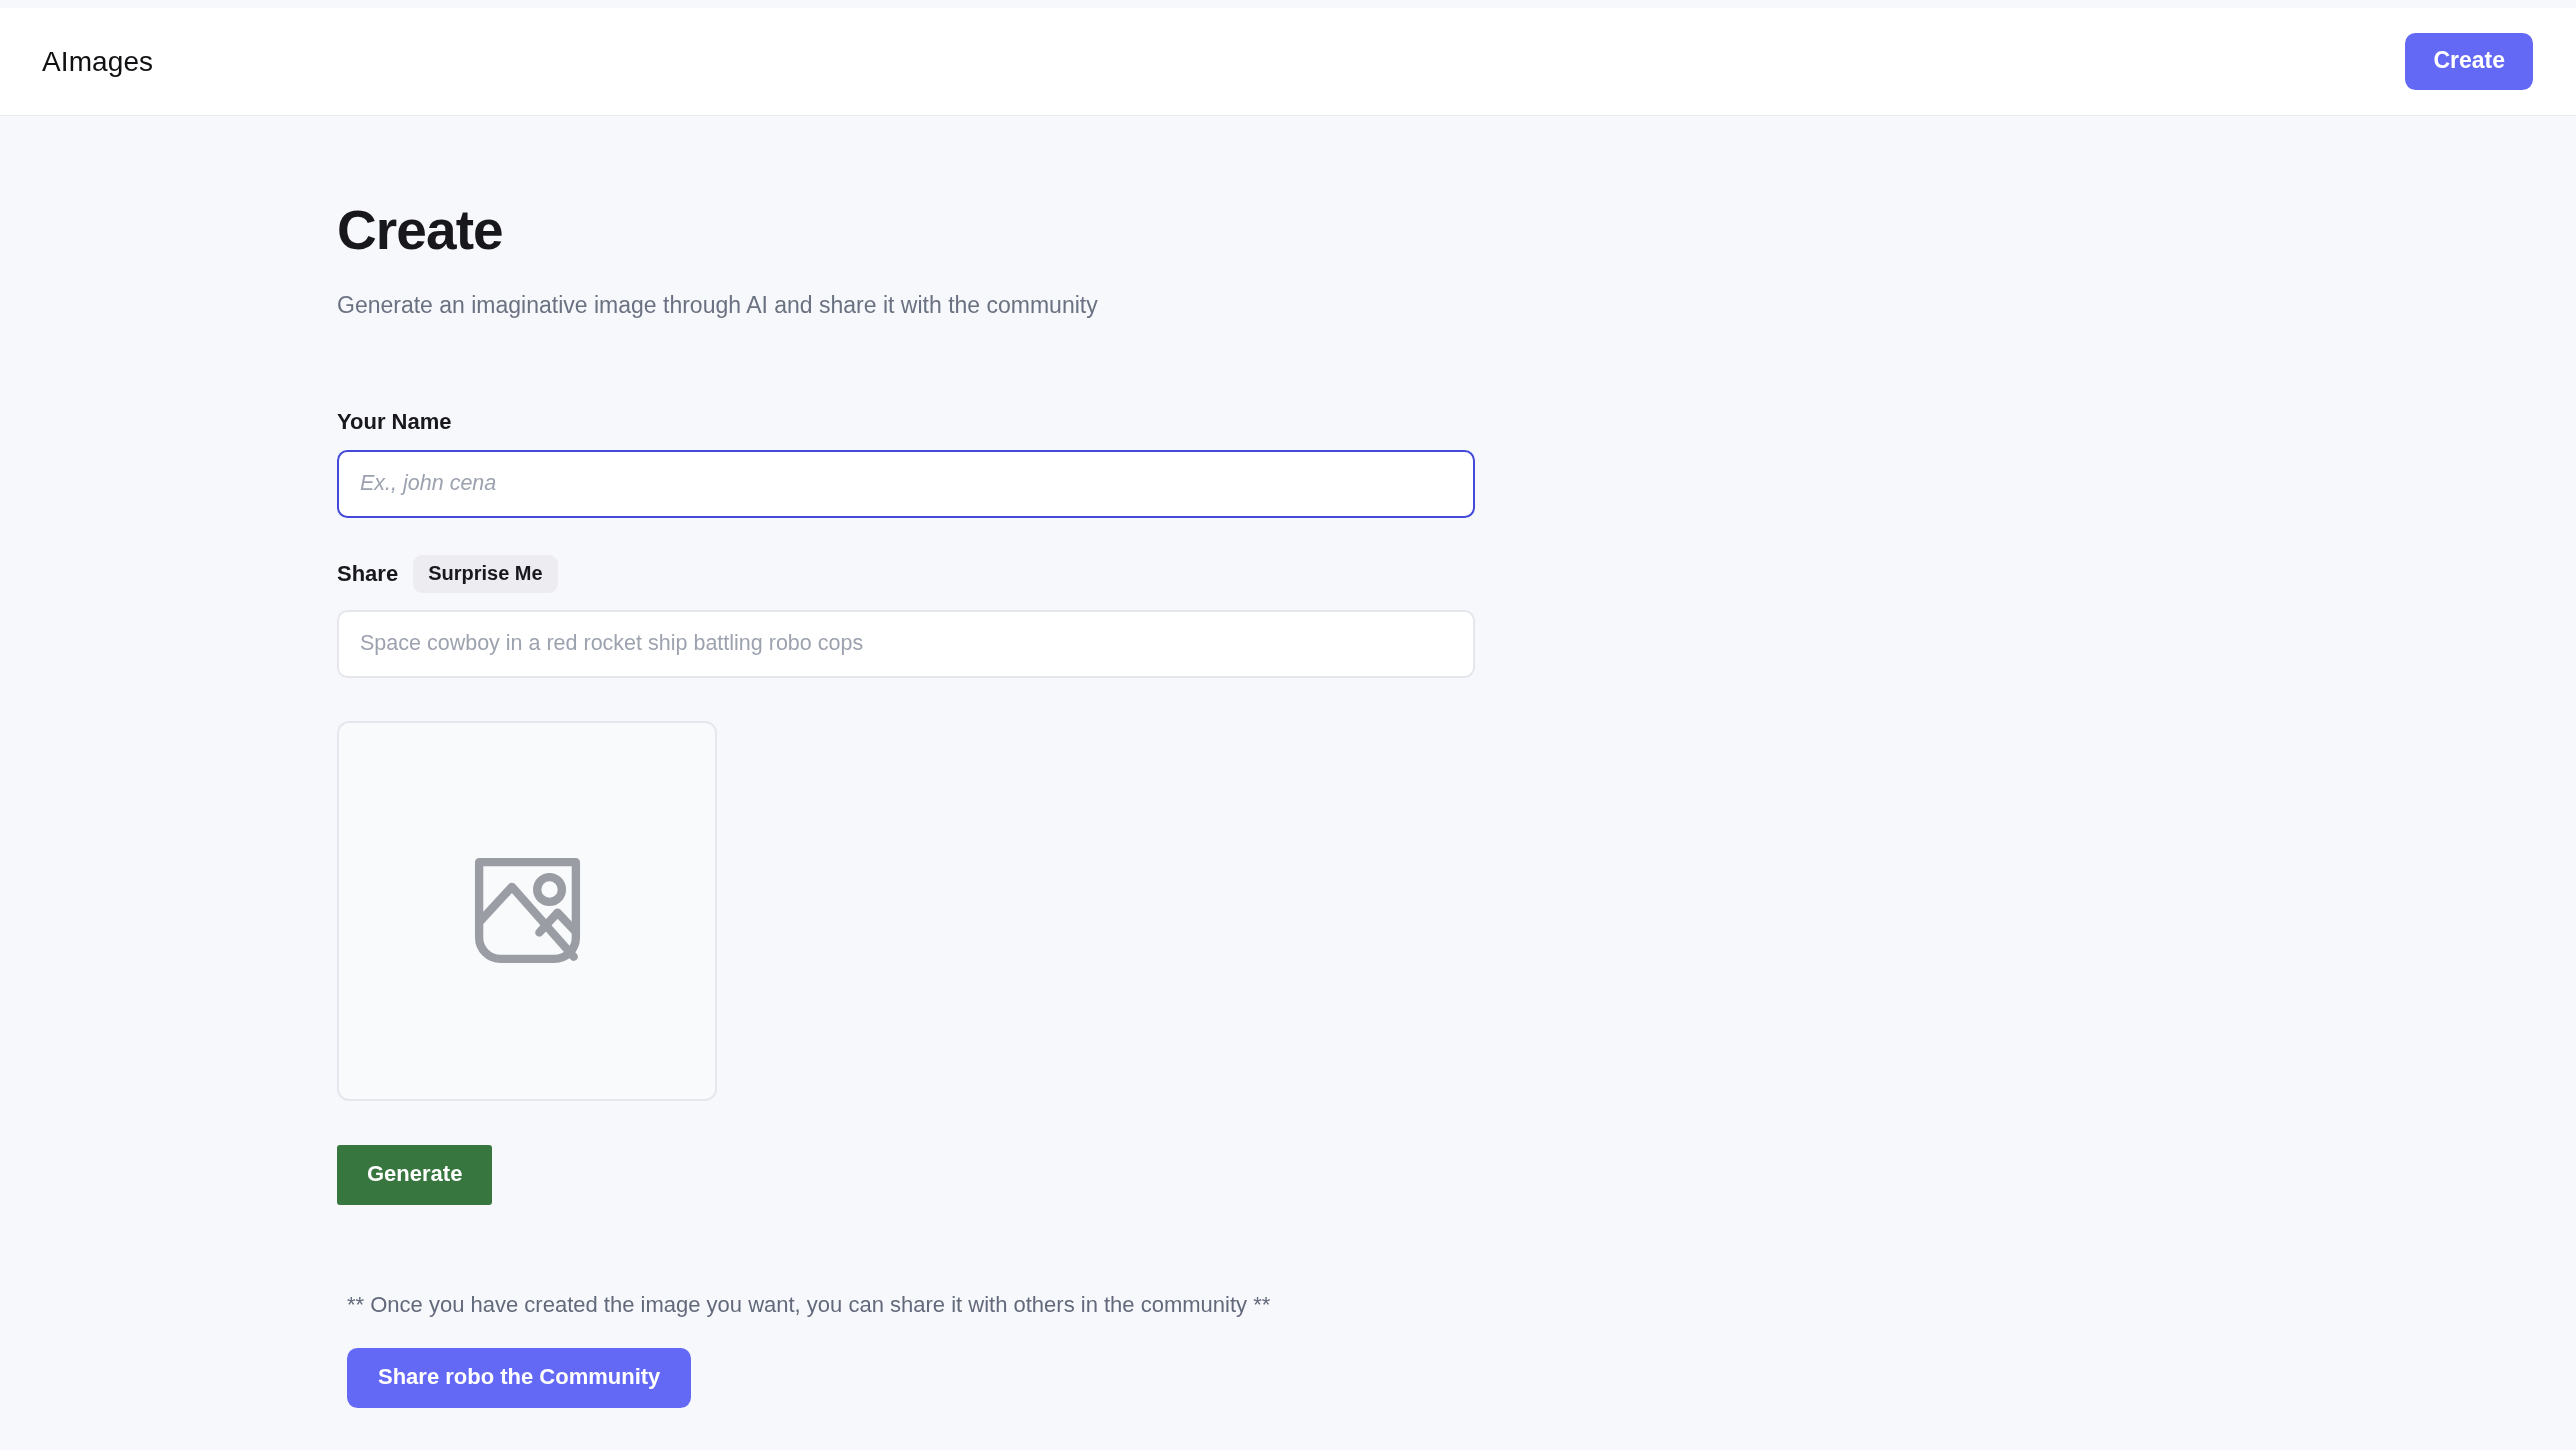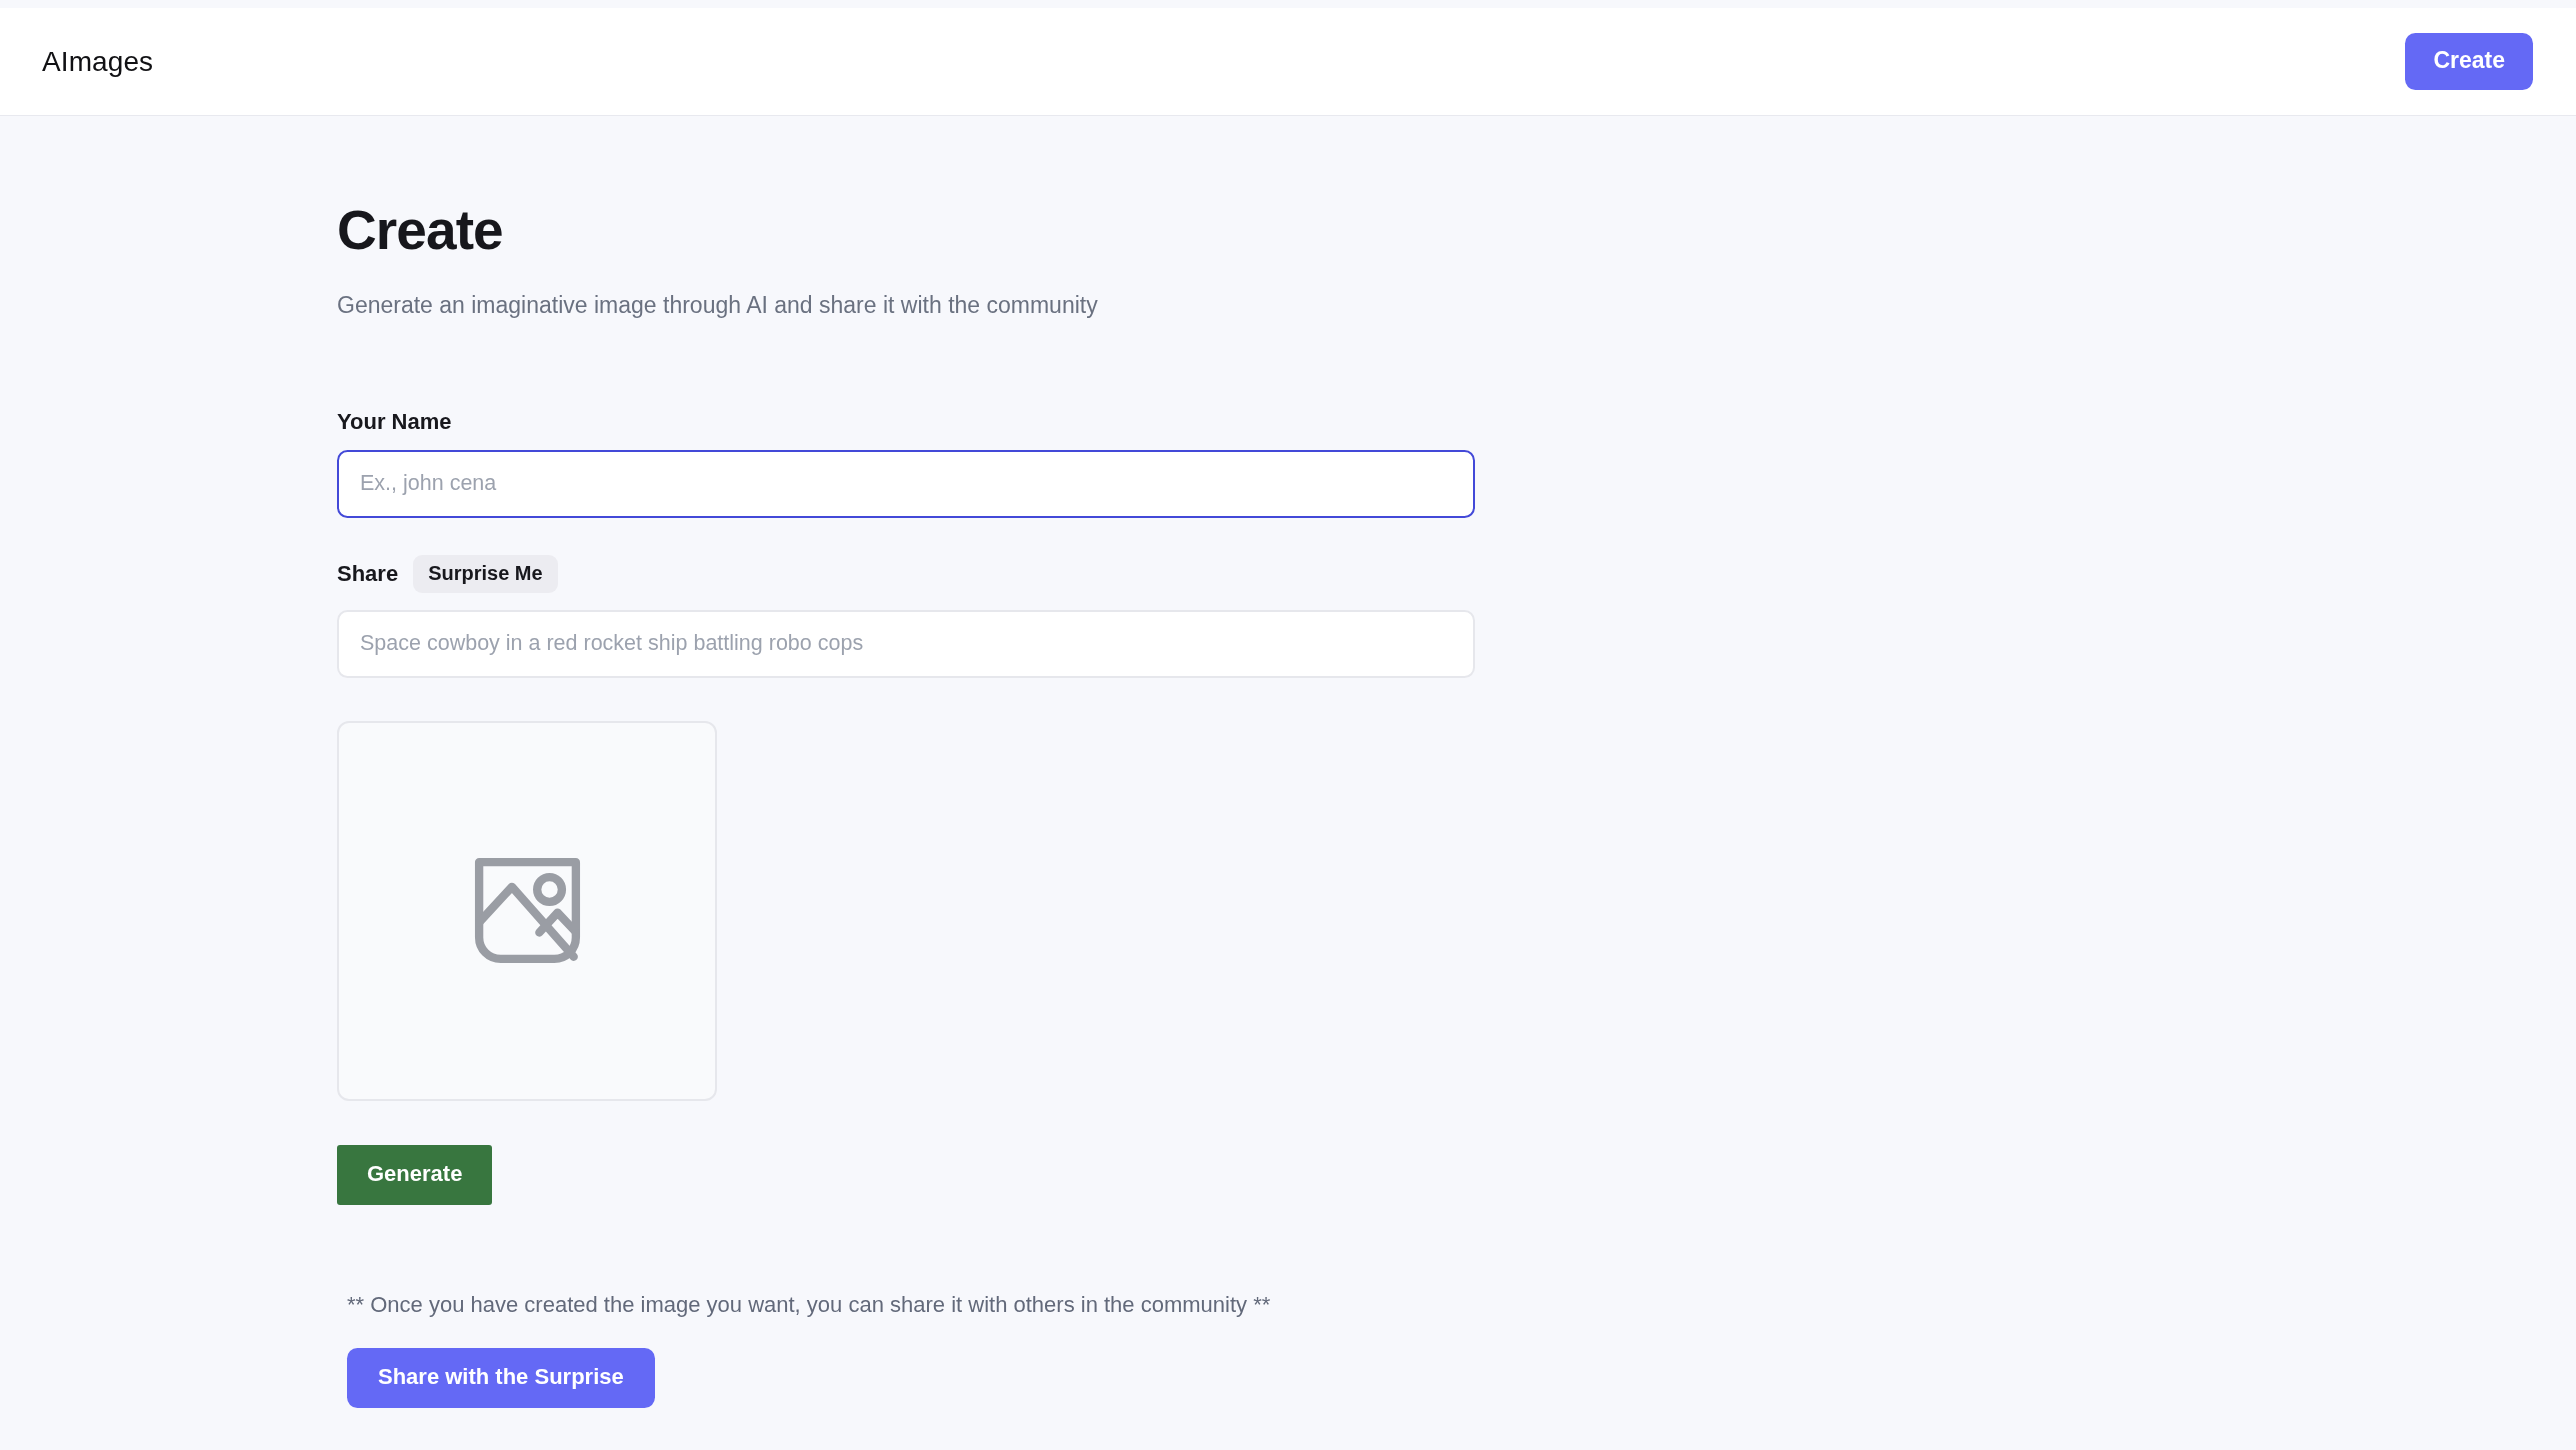--- a/index.html
+++ b/index.html
@@ -113,20 +113,21 @@
     color: #1B1B20;
     padding: 0 21px;
     outline: none;
   }
 
   .text-input::placeholder { color: #9CA2AE; }
 
   .text-input.focused {
     border-color: #4349D8;
     border-width: 2.2px;
+    font-style: italic;
   }
 
   .field-block + .field-block { margin-top: 37px; }
 
   
   .preview-box {
     margin-top: 43px;
     width: 380px;
     height: 380px;
     background: #F9FAFC;
@@ -219,17 +220,17 @@
         <path d="M14.2 16.1 L17.6 12.4 L21 16"></path>
       </svg>
     </div>
 
     <button class="generate-btn">Generate</button>
 
   </section>
 
   <section class="share-section">
     <p class="share-note">** Once you have created the image you want, you can share it with others in the community **</p>
-    <button class="share-btn">Share with the Surprise</button>
+    <button class="share-btn">Share robo the Community</button>
   </section>
 
 </main>
 
 
 </body></html>

